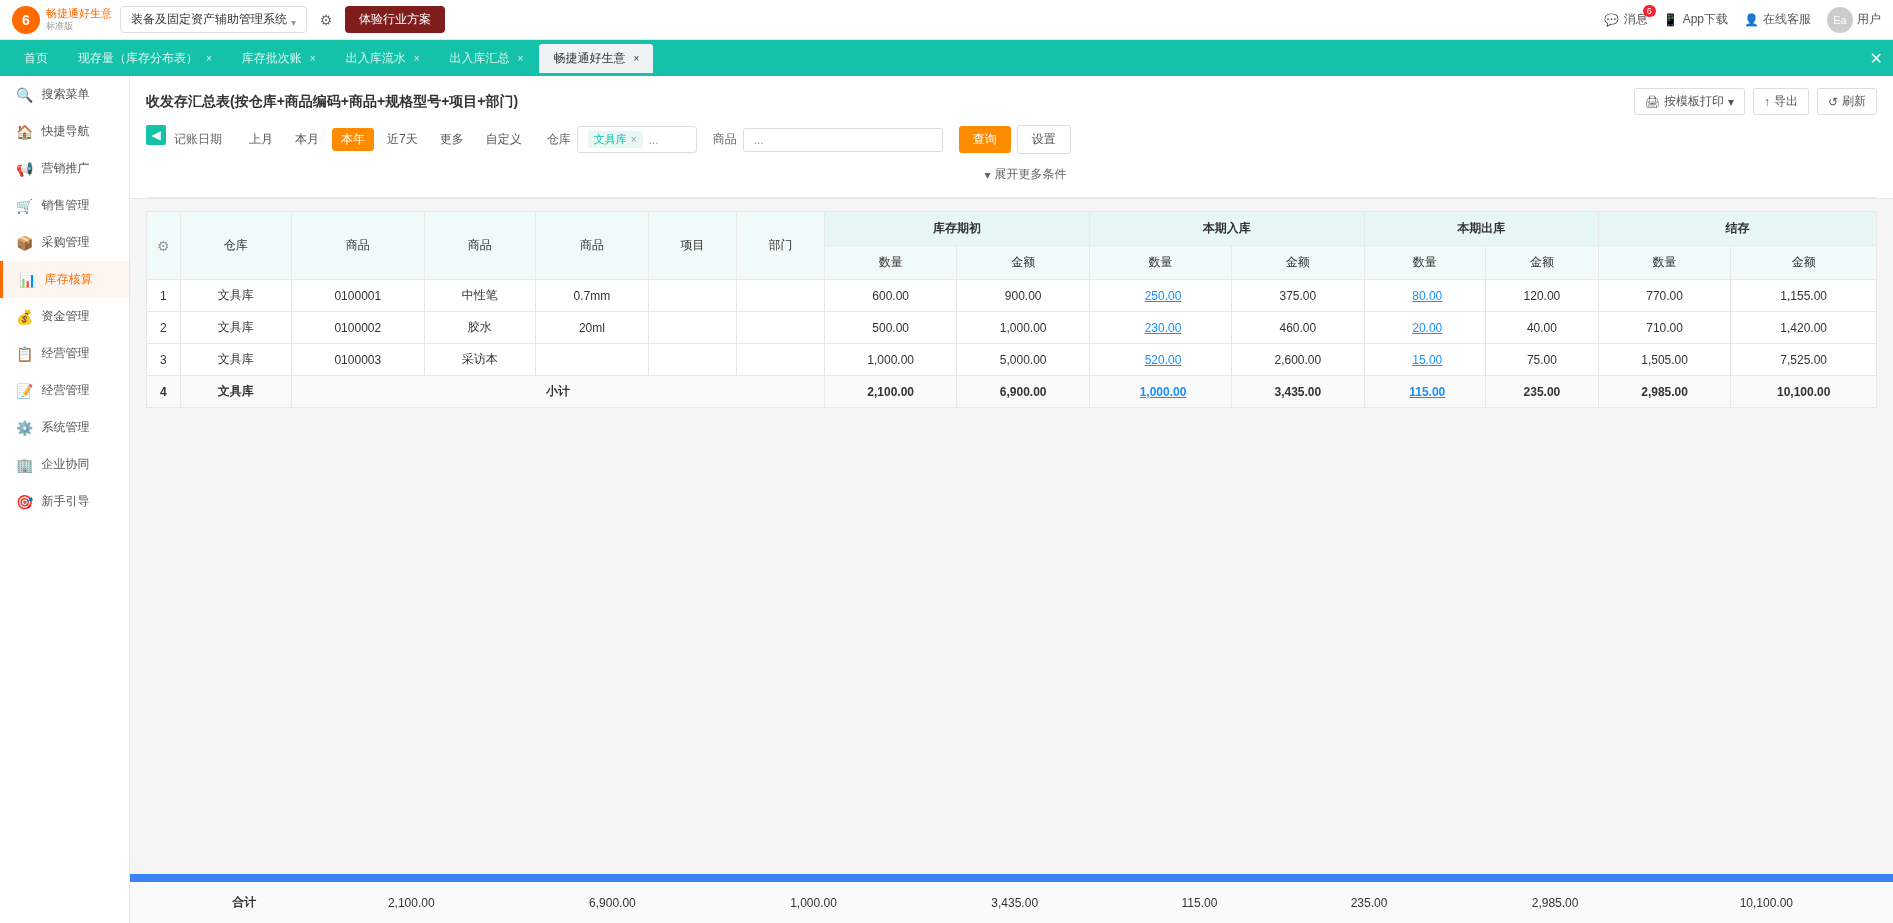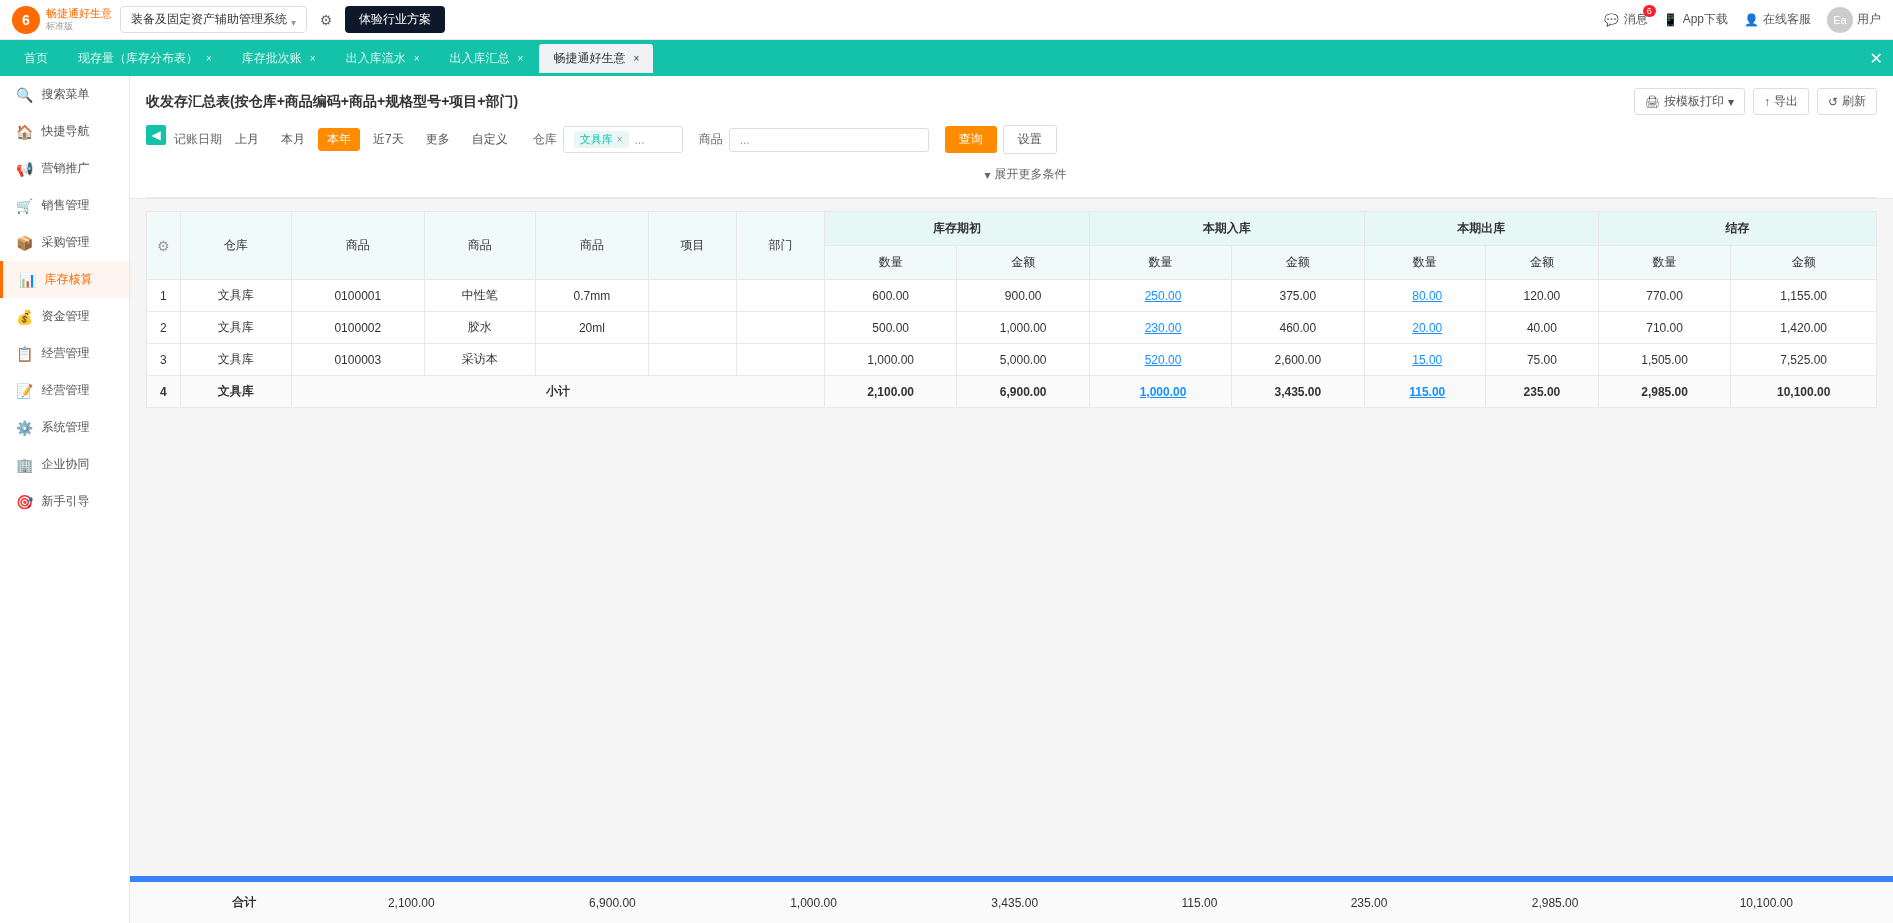--- a/index.html
+++ b/index.html
@@ -8,21 +8,21 @@
     
     .top-header { height: 40px; background: #fff; display: flex; align-items: center; justify-content: space-between; padding: 0 12px; border-bottom: 1px solid #e8e8e8; flex-shrink: 0; }
     .top-header-left { display: flex; align-items: center; gap: 8px; }
     .logo-area { display: flex; align-items: center; gap: 6px; }
     .logo-icon { width: 28px; height: 28px; background: #ff6b00; border-radius: 50%; display: flex; align-items: center; justify-content: center; color: white; font-size: 14px; font-weight: bold; }
     .logo-text { font-size: 11px; color: #ff6b00; line-height: 1.3; }
     .logo-tag { font-size: 9px; color: #999; }
     .system-selector { display: flex; align-items: flex-end; gap: 4px; padding: 4px 10px; border: 1px solid #ddd; border-radius: 4px; cursor: pointer; font-size: 12px; color: #333; background: #fff; }
     .system-selector .chevron { color: #999; font-size: 10px; }
     .header-btn { padding: 5px 14px; border-radius: 4px; cursor: pointer; font-size: 12px; border: none; }
-    .btn-experience { background: #0f172a; color: white; }
+    .btn-experience { background: #7f1d1d; color: white; }
     .top-header-right { display: flex; align-items: center; gap: 16px; }
     .header-icon-group { display: flex; align-items: center; gap: 4px; cursor: pointer; font-size: 12px; color: #555; position: relative; }
     .badge { background: #f5222d; color: white; font-size: 9px; border-radius: 8px; padding: 1px 4px; position: absolute; top: -6px; right: -8px; }
     .user-avatar { width: 26px; height: 26px; background: #ccc; border-radius: 50%; display: flex; align-items: center; justify-content: center; color: white; font-size: 11px; }
     .gear-icon { width: 22px; height: 22px; display: flex; align-items: center; justify-content: center; cursor: pointer; color: #666; font-size: 14px; }
 
     
     .tab-bar { height: 36px; background: #13c2a8; display: flex; align-items: center; padding: 0 10px; gap: 2px; flex-shrink: 0; }
     .tab-item { display: flex; align-items: center; gap: 6px; padding: 6px 14px; border-radius: 3px 3px 0 0; cursor: pointer; font-size: 12px; color: rgba(255,255,255,0.85); white-space: nowrap; }
     .tab-item.active { background: #f0f2f5; color: #333; }
@@ -227,21 +227,21 @@
           </div>
         </div>
       </div>
 
       <div class="filter-area" style="padding: 0 0 10px 0;">
         <div style="display: flex; align-items: flex-start; gap: 8px;">
           <div class="collapse-btn">◀</div>
           <div style="flex: 1;">
             <div style="display: flex; align-items: center; gap: 16px; margin-bottom: 8px;">
 
-              <div style="display: flex; align-items: center; gap: 4px;">
+              <div style="display: flex; align-items: center; gap: 18px;">
                 <span class="filter-label">记账日期</span>
                 <div class="date-shortcuts">
                   <span class="date-shortcut">上月</span>
                   <span class="date-shortcut">本月</span>
                   <span class="date-shortcut active">本年</span>
                   <span class="date-shortcut">近7天</span>
                   <span class="date-shortcut">更多</span>
                   <span class="date-shortcut">自定义</span>
                 </div>
               </div>
@@ -377,21 +377,21 @@
             <td>3,435.00</td>
             <td class="underline">115.00</td>
             <td>235.00</td>
             <td>2,985.00</td>
             <td>10,100.00</td>
           </tr>
         </tbody>
       </table>
     </div>
 
-    <div class="footer-total" style="border-top: 6px solid #3b82f6; background: #fafafa; padding: 6px 16px; align-items: center;">
+    <div class="footer-total" style="border-top: 8px solid #3b82f6; background: #fafafa; padding: 6px 16px; align-items: center;">
       <table class="footer-table">
         <tbody>
             <tr>
           <td style="width:32px;"></td>
           <td colspan="6" class="label">合计</td>
           <td>2,100.00</td>
           <td>6,900.00</td>
           <td>1,000.00</td>
           <td>3,435.00</td>
           <td>115.00</td>

